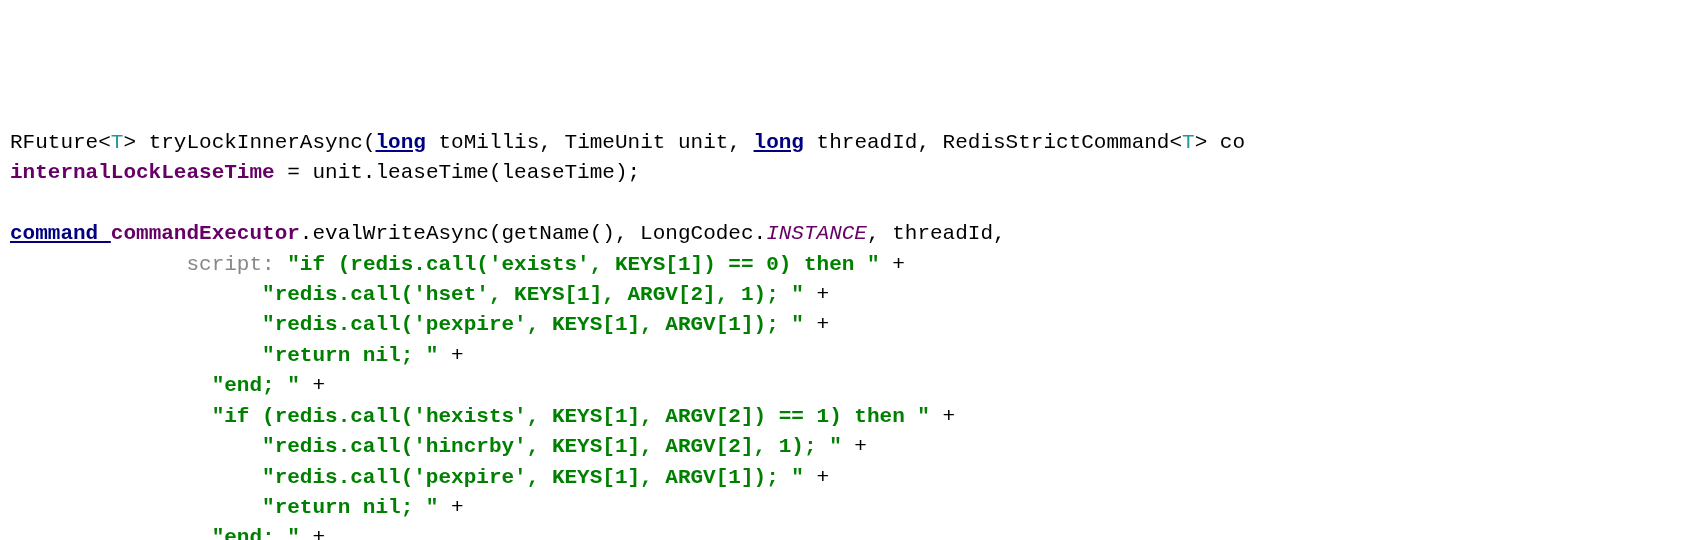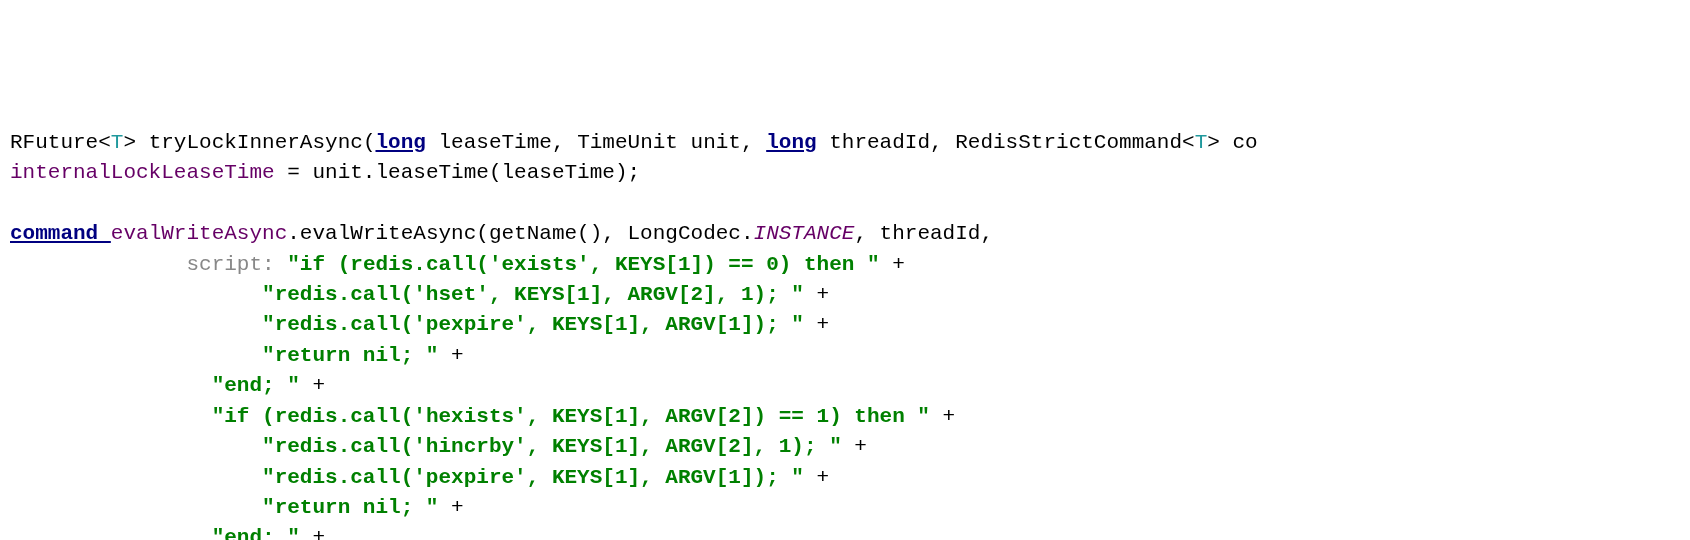--- a/index.html
+++ b/index.html
@@ -12,35 +12,35 @@
       font-size: 21px;
       line-height: 1.45;
       background: #ffffff;
       padding: 6px 10px;
       white-space: pre;
       position: relative;
       overflow: hidden;
     }
     .kw { color: #000080; font-weight: bold; text-decoration: underline; }
     .type { color: #20999d; }
-    .field { color: #660066; font-weight: normal; }
+    .field { color: #660066; font-weight: bold; }
     .staticfield { color: #660066; font-weight: normal; font-style: italic; }
     .str { color: #008000; font-weight: bold; }
     .plain { color: #000000; }
     .hint { color: #888888; }
   </style>
 </head>
 <body>
 
 
 
-<div><span><span class="plain">RFuture&lt;</span><span class="type">T</span><span class="plain">&gt; tryLockInnerAsync(</span><span class="kw">long</span><span class="plain"> leaseTime, TimeUnit unit, </span><span class="kw">long</span><span class="plain"> threadId, RedisStrictCommand&lt;</span><span class="type">T</span><span class="plain">&gt; co</span></span>
+<div><span><span class="plain">RFuture&lt;</span><span class="type">T</span><span class="plain">&gt; tryLockInnerAsync(</span><span class="kw">long</span><span class="plain"> toMillis, TimeUnit unit, </span><span class="kw">long</span><span class="plain"> threadId, RedisStrictCommand&lt;</span><span class="type">T</span><span class="plain">&gt; co</span></span>
 <span><span class="field">internalLockLeaseTime</span><span class="plain"> = unit.leaseTime(leaseTime);</span></span>
 
-<span><span class="kw">command </span><span class="field">evalWriteAsync</span><span class="plain">.evalWriteAsync(getName(), LongCodec.</span><span class="staticfield">INSTANCE</span><span class="plain">, threadId,</span></span>
+<span><span class="kw">command </span><span class="field">commandExecutor</span><span class="plain">.evalWriteAsync(getName(), LongCodec.</span><span class="staticfield">INSTANCE</span><span class="plain">, threadId,</span></span>
 <span><span class="plain">              </span><span class="hint">script: </span><span class="str">"if (redis.call('exists', KEYS[1]) == 0) then "</span><span class="plain"> +</span></span>
 <span><span class="plain">                    </span><span class="str">"redis.call('hset', KEYS[1], ARGV[2], 1); "</span><span class="plain"> +</span></span>
 <span><span class="plain">                    </span><span class="str">"redis.call('pexpire', KEYS[1], ARGV[1]); "</span><span class="plain"> +</span></span>
 <span><span class="plain">                    </span><span class="str">"return nil; "</span><span class="plain"> +</span></span>
 <span><span class="plain">                </span><span class="str">"end; "</span><span class="plain"> +</span></span>
 <span><span class="plain">                </span><span class="str">"if (redis.call('hexists', KEYS[1], ARGV[2]) == 1) then "</span><span class="plain"> +</span></span>
 <span><span class="plain">                    </span><span class="str">"redis.call('hincrby', KEYS[1], ARGV[2], 1); "</span><span class="plain"> +</span></span>
 <span><span class="plain">                    </span><span class="str">"redis.call('pexpire', KEYS[1], ARGV[1]); "</span><span class="plain"> +</span></span>
 <span><span class="plain">                    </span><span class="str">"return nil; "</span><span class="plain"> +</span></span>
 <span><span class="plain">                </span><span class="str">"end; "</span><span class="plain"> +</span></span>

